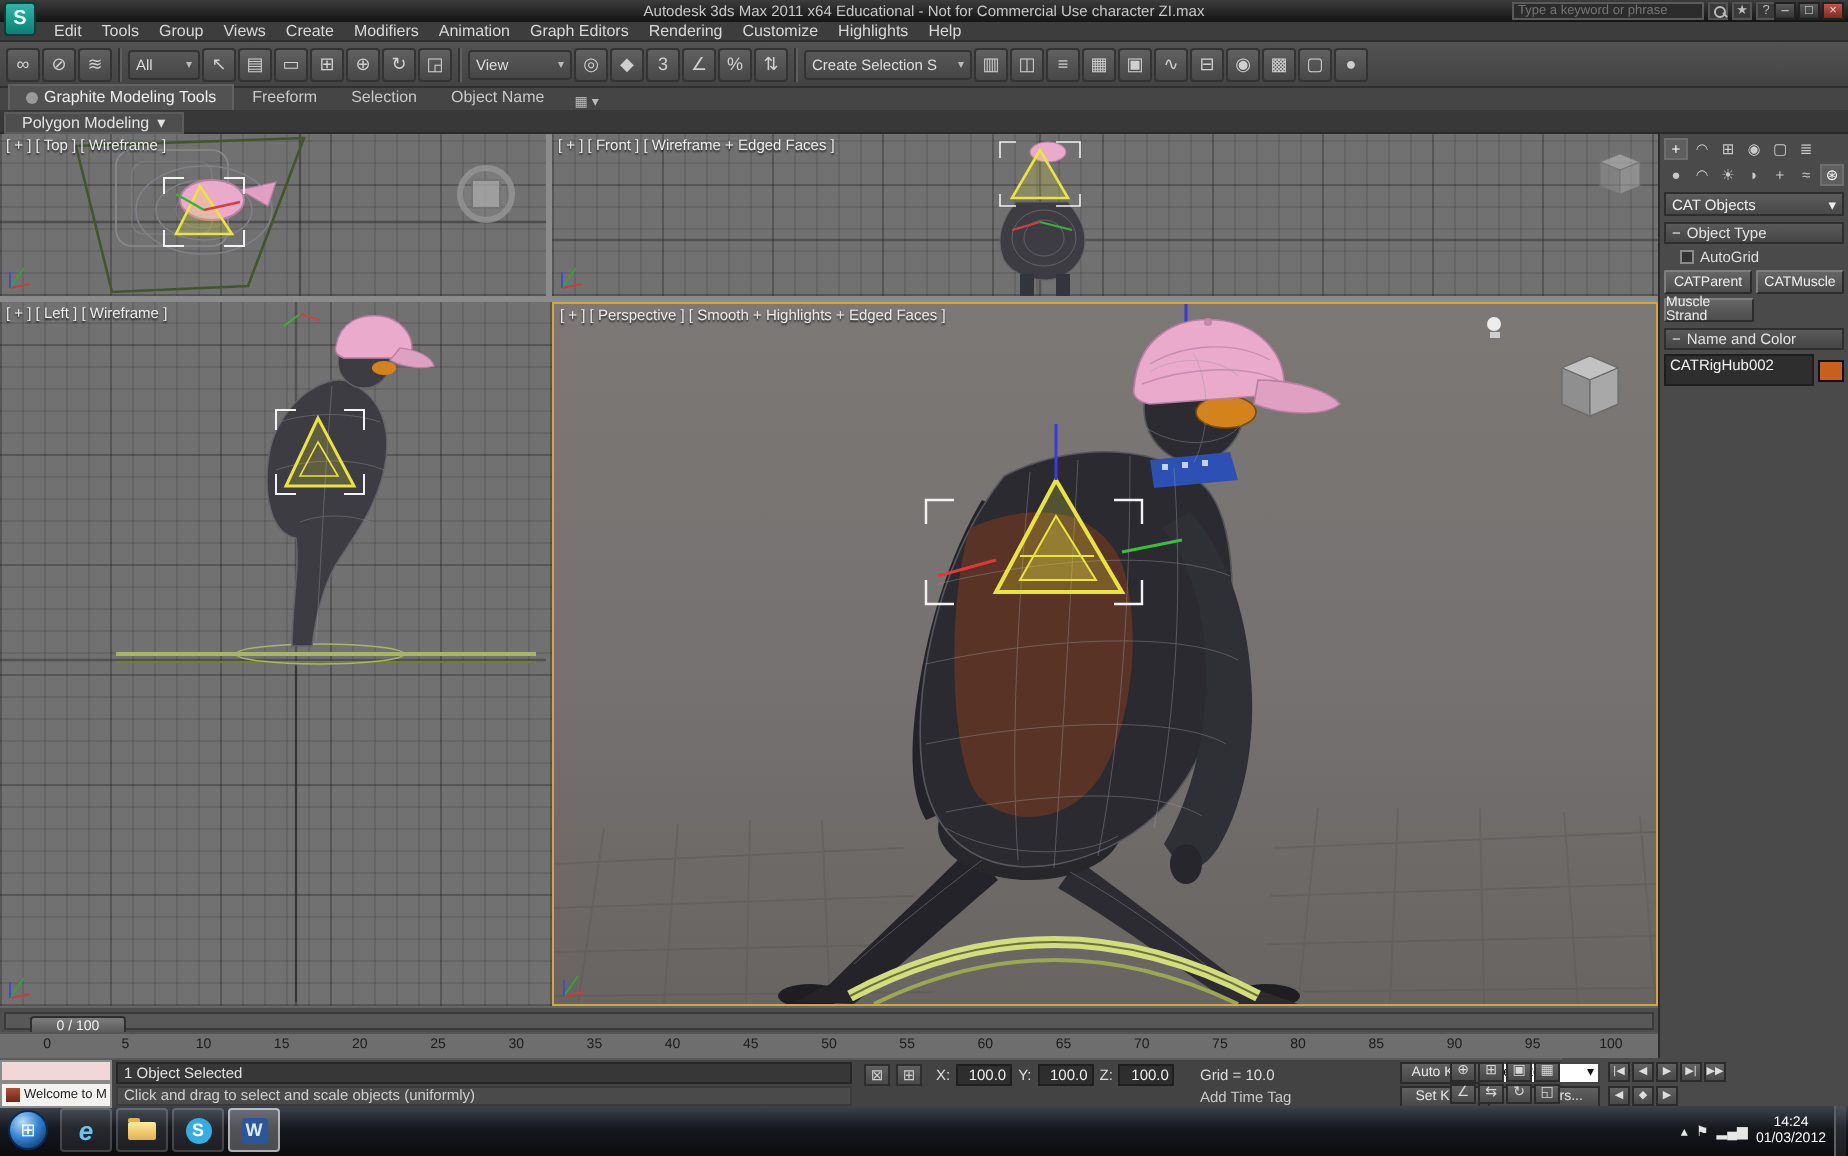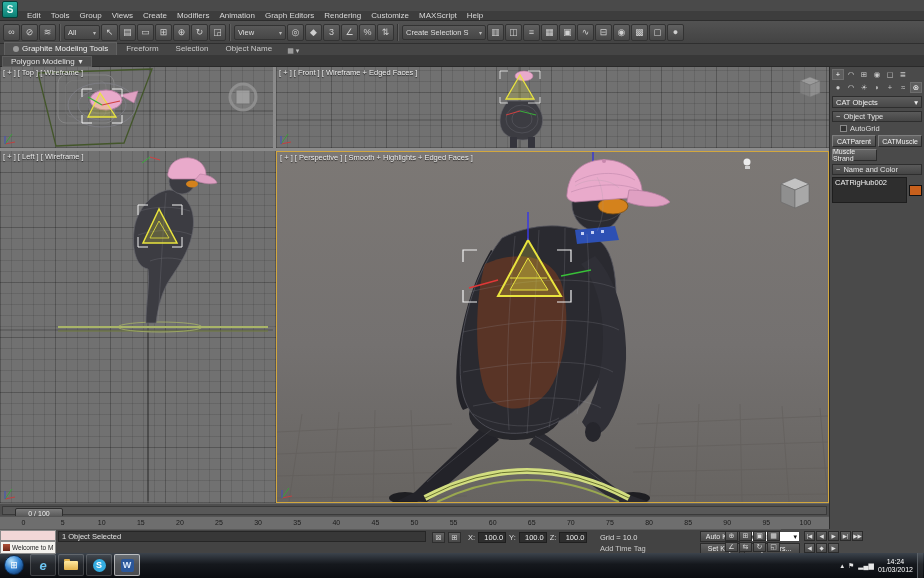--- a/index.html
+++ b/index.html
@@ -96,21 +96,21 @@
     border:1px solid #2e2e2e; font-size:7.5px; color:#e3e3e3; display:flex; align-items:center;
     gap:3px; padding:0 3px; }
   .cp-row { display:flex; align-items:center; gap:3px; padding:2px 4px 0 10px; font-size:7.5px; color:#ddd; }
   .chk { width:7px; height:7px; background:#333; border:1px solid #8a8a8a; }
   .cp-btns { display:flex; gap:2px; padding:2px 2px 0 2px; }
   .cp-btn { flex:1; height:12px; background:linear-gradient(#656565,#4d4d4d);
     border:1px solid; border-color:#7e7e7e #2b2b2b #2b2b2b #7e7e7e; border-radius:1px;
     font-size:7px; color:#efefef; display:flex; align-items:center; justify-content:center; }
   .cp-btn.half { flex:0 0 45px; }
   .cp-name { display:flex; gap:2px; padding:2px 2px 0 2px; align-items:center; }
-  .cp-field { flex:1; height:26px; background:#2e2e2e; border:1px solid #1e1e1e; color:#f2f2f2;
+  .cp-field { flex:1; height:16px; background:#2e2e2e; border:1px solid #1e1e1e; color:#f2f2f2;
     font-size:7.5px; line-height:10px; padding:0 2px; overflow:hidden; white-space:nowrap; }
   .swatch { width:13px; height:11px; border:1px solid #111; }
   
   .timeslider { position:absolute; left:0; top:503px; width:829px; height:13px;
     background:#4e4e4e; border-top:1px solid #656565; }
   .ts-track { position:absolute; left:2px; right:2px; top:2px; height:9px; background:#585858;
     border:1px solid #3a3a3a; }
   .ts-handle { position:absolute; left:12px; top:1px; width:48px; height:10px;
     background:linear-gradient(#7c7c7c,#565656); border:1px solid #2e2e2e; border-radius:2px;
     font-size:7px; color:#f0f0f0; text-align:center; line-height:9px; }
@@ -176,34 +176,48 @@
   .tray .ticon { color:#e6e6e6; font-size:7px; }
   .clock { text-align:center; font-size:7px; line-height:8px; color:#fff; }
   .showdesk { width:6px; height:25px; background:rgba(255,255,255,.08);
     border-left:1px solid #5a6066; }
 </style>
 </head>
 <body>
 
 <div class="screen">
 
+  <div class="titlebar">
+    <div class="tb-title">Autodesk 3ds Max  2011 x64   Educational - Not for Commercial Use    character ZI.max</div>
+    <div class="infocenter">
+      <input class="search-box" placeholder="Type a keyword or phrase" style="">
+      <span class="mag"></span>
+      <span class="ic-btn">★</span>
+      <span class="ic-btn">?</span>
+    </div>
+    <div class="winbtns">
+      <span class="winbtn">–</span>
+      <span class="winbtn">□</span>
+      <span class="winbtn close">×</span>
+    </div>
+  </div>
   <div class="logo">S</div>
 
   <div class="menubar">
     <span class="menu-item">Edit</span>
       <span class="menu-item">Tools</span>
       <span class="menu-item">Group</span>
       <span class="menu-item">Views</span>
       <span class="menu-item">Create</span>
       <span class="menu-item">Modifiers</span>
       <span class="menu-item">Animation</span>
       <span class="menu-item">Graph Editors</span>
       <span class="menu-item">Rendering</span>
       <span class="menu-item">Customize</span>
-      <span class="menu-item">MAXScript</span>
+      <span class="menu-item">Highlights</span>
       <span class="menu-item">Help</span>
   </div>
 
   <div class="toolbar">
     <span class="tbtn">∞</span>
       <span class="tbtn">⊘</span>
       <span class="tbtn">≋</span>
     <span class="sep"></span>
     <span class="tb-drop" style="width:36px">
       <span>All</span>
@@ -552,20 +566,21 @@
       <span class="tick">100</span>
   </div>
 
   <div class="statusbar">
     <div class="listener-pink"></div>
     <div class="welcome">
       <span class="wicon"></span>
       <span class="wtitle">Welcome to M...</span>
     </div>
     <div class="sel-field">1 Object Selected</div>
+    <div class="prompt-field">Click and drag to select and scale objects (uniformly)</div>
     <span class="mini-btn" style="left:432px; top:2px;">⊠</span>
     <span class="mini-btn" style="left:448px; top:2px;">⊞</span>
     <div class="coords">
       <span class="lab">X:</span>
       <span class="coord-box">100.0</span>
       <span class="lab">Y:</span>
       <span class="coord-box">100.0</span>
       <span class="lab">Z:</span>
       <span class="coord-box">100.0</span>
     </div>

